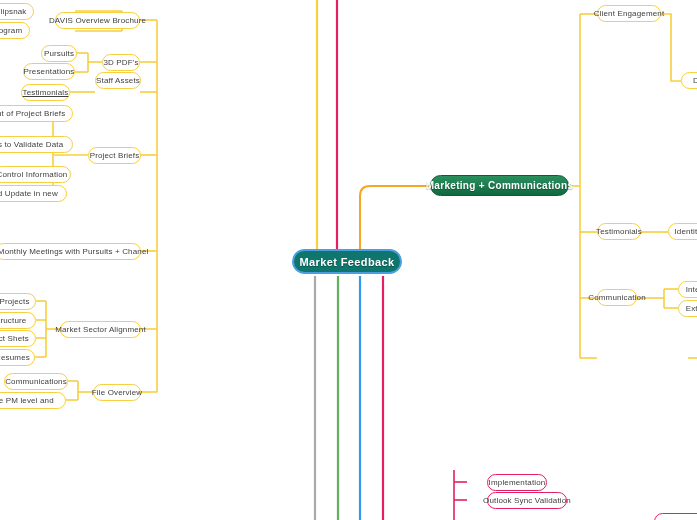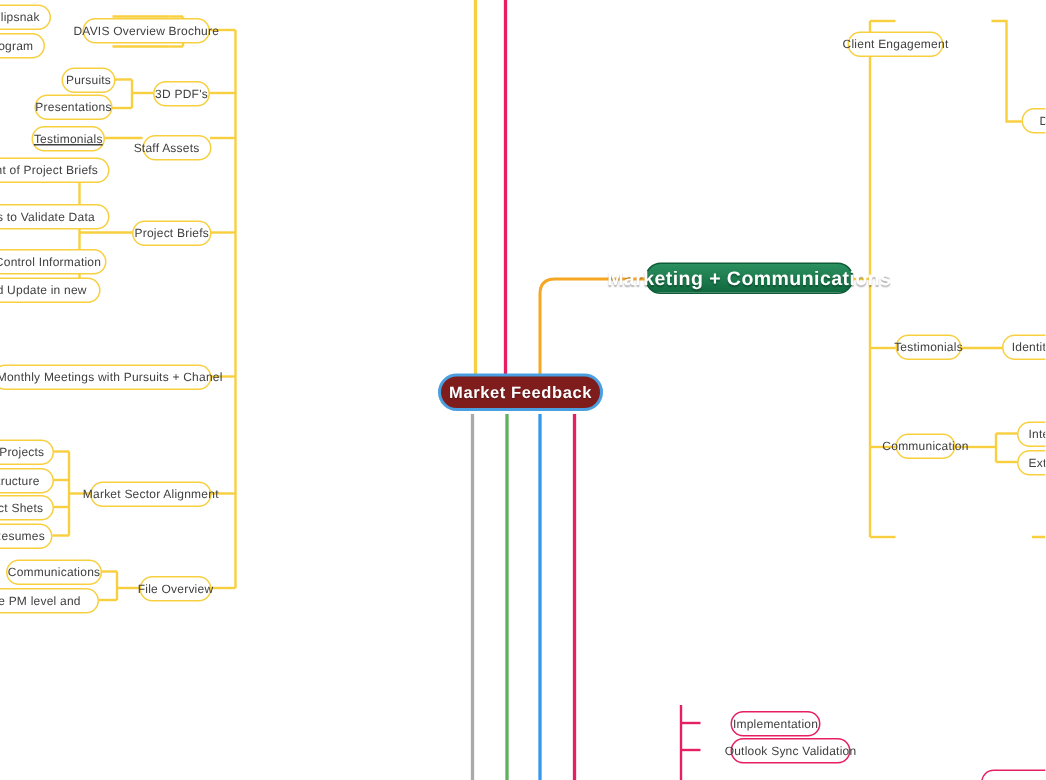--- a/index.html
+++ b/index.html
@@ -48,37 +48,37 @@
     color: #404040;
   }
   .node.pink {
     border-color: #e0partial;
     margin-left: 20px;
   }
   .node.pink {
     border-color: #e51f62;
   }
   .node.center {
-    background: #7f1d1d;
+    background: #0f766e;
     border: 2px solid #4a9fe0;
     color: #ffffff;
     font-size: 11px;
     font-weight: bold;
     height: 25px;
     border-radius: 13px;
     letter-spacing: 0.4px;
     text-shadow: 0 1px 1px rgba(0,0,0,0.35);
     padding: 0 14px;
   }
   .node.branch-green {
     background: #1d7a4d;
     background: linear-gradient(180deg,#2b8f5e 0%, #10693f 100%);
     border: 1.4px solid #0d5c36;
     color: #ffffff;
-    font-size: 13px;
+    font-size: 10px;
     font-weight: bold;
     height: 21px;
     border-radius: 11px;
     letter-spacing: 0.3px;
     text-shadow: 0 1px 1px rgba(0,0,0,0.3);
   }
 </style>
 </head>
 <body>
 
@@ -164,21 +164,21 @@
   </svg>
 
   <div class="node center" style="left:292px; top:249px; width:110px;">
     <span>Market Feedback</span>
   </div>
 
   <div class="node branch-green" style="left:430px; top:175px; width:139px;">
     <span>Marketing + Communications</span>
   </div>
 
-  <div class="node leaf" style="left:565px; top:5px; width:64px;margin-top:16px;">
+  <div class="node leaf" style="left:597px; top:5px; width:64px;">
     <span>Client Engagement</span>
   </div>
 
   <div class="node leaf" style="left:681px; top:72px; width:30px;">
     <span>D</span>
   </div>
 
   <div class="node leaf" style="left:597px; top:223px; width:44px;">
     <span>Testimonials</span>
   </div>
@@ -217,21 +217,21 @@
   </div>
 
   <div class="node leaf" style="left:41px; top:45px; width:36px;">
     <span>Pursuits</span>
   </div>
 
   <div class="node leaf" style="left:23px; top:63px; width:52px;">
     <span>Presentations</span>
   </div>
 
-  <div class="node leaf" style="left:95px; top:90px; width:46px;justify-content:flex-end;">
+  <div class="node leaf" style="left:95px; top:72px; width:46px;">
     <span>Staff Assets</span>
   </div>
 
   <div class="node leaf" style="left:21px; top:84px; width:49px;text-decoration:underline;">
     <span>Testimonials</span>
   </div>
 
   <div class="node leaf" style="left:88px; top:147px; width:53px;">
     <span>Project Briefs</span>
   </div>

